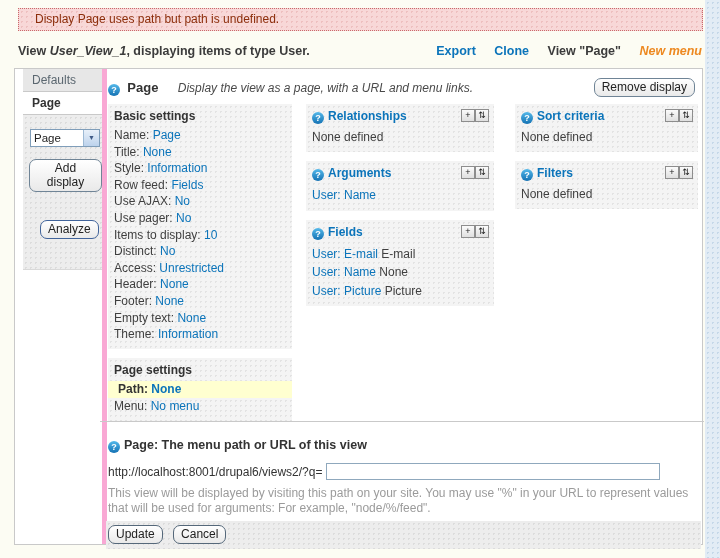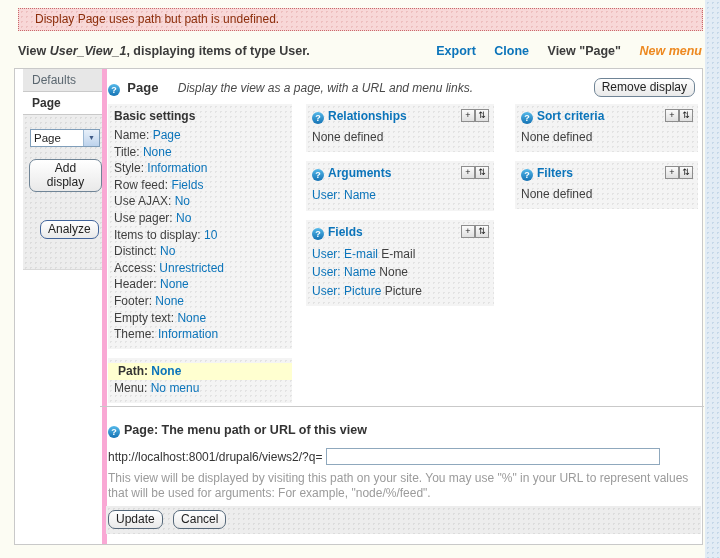--- a/index.html
+++ b/index.html
@@ -93,21 +93,21 @@
     border:1px solid #8d8d8d; font-size:9px; line-height:11px; text-align:center;
     color:#222; cursor:pointer; vertical-align:top;
   }
 
   .page-settings-box { padding:5px 0 6px; }
   .page-settings-box .vbox-title-dark { padding-left:6px; }
   .path-row { background:#ffffd0; height:17px; line-height:17px; padding-left:10px; font-weight:bold; color:#333; white-space:nowrap; }
   .menu-row { height:17px; line-height:17px; padding-left:6px; white-space:nowrap; }
 
   
-  .bottom-form { position:absolute; left:85px; top:337px; width:604px; height:138px; border-top:1px solid #c9c9c9; }
+  .bottom-form { position:absolute; left:85px; top:352px; width:604px; height:138px; border-top:1px solid #c9c9c9; }
   .form-title { padding:16px 0 0 8px; font-weight:bold; color:#333; font-size:12.5px; }
   .url-row { padding:10px 0 0 8px; display:flex; align-items:center; }
   .url-prefix { color:#333; white-space:nowrap; }
   .path-input {
     margin-left:4px; width:334px; height:17px; border:1px solid #8fa8bd;
     font-family:"Liberation Sans",sans-serif; font-size:12px; padding:0 3px; background:#fff; outline:none;
   }
   .form-desc { padding:6px 10px 0 8px; color:#9b9b9b; line-height:15px; width:600px; }
   .form-buttons { position:absolute; left:6px; right:3px; bottom:10px; height:28px; padding:4px 0 0 2px; }
   .form-buttons .btn { margin-right:7px; border-color:#55687a; }
@@ -167,20 +167,21 @@
         <div class="setting-row"><span>Items to display:</span> <span class="link-blue">10</span></div>
         <div class="setting-row"><span>Distinct:</span> <span class="link-blue">No</span></div>
         <div class="setting-row"><span>Access:</span> <span class="link-blue">Unrestricted</span></div>
         <div class="setting-row"><span>Header:</span> <span class="link-blue">None</span></div>
         <div class="setting-row"><span>Footer:</span> <span class="link-blue">None</span></div>
         <div class="setting-row"><span>Empty text:</span> <span class="link-blue">None</span></div>
         <div class="setting-row"><span>Theme:</span> <span class="link-blue">Information</span></div>
       </div>
 
       <div class="vbox dots-box page-settings-box">
+        <div class="vbox-title-dark">Page settings</div>
         <div class="path-row"><span>Path:</span> <span class="link-blue">None</span></div>
         <div class="menu-row"><span>Menu:</span> <span class="link-blue">No menu</span></div>
       </div>
     </div>
 
     <div class="col col2">
       <div class="vbox dots-box">
         <div class="vbox-title-blue"><span class="help-icon">?</span><span class="link-blue">Relationships</span></div>
         <div class="icon-btns"><span class="icon-btn">+</span><span class="icon-btn">⇅</span></div>
         <div class="none-defined">None defined</div>

